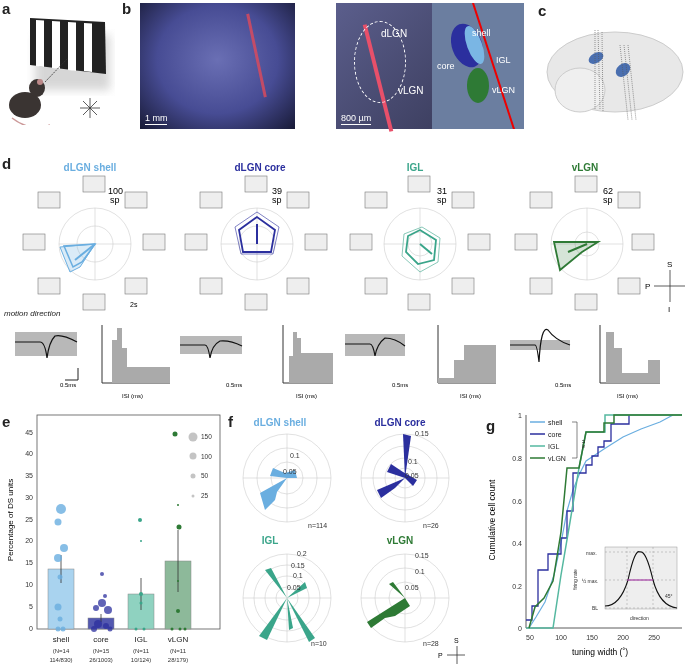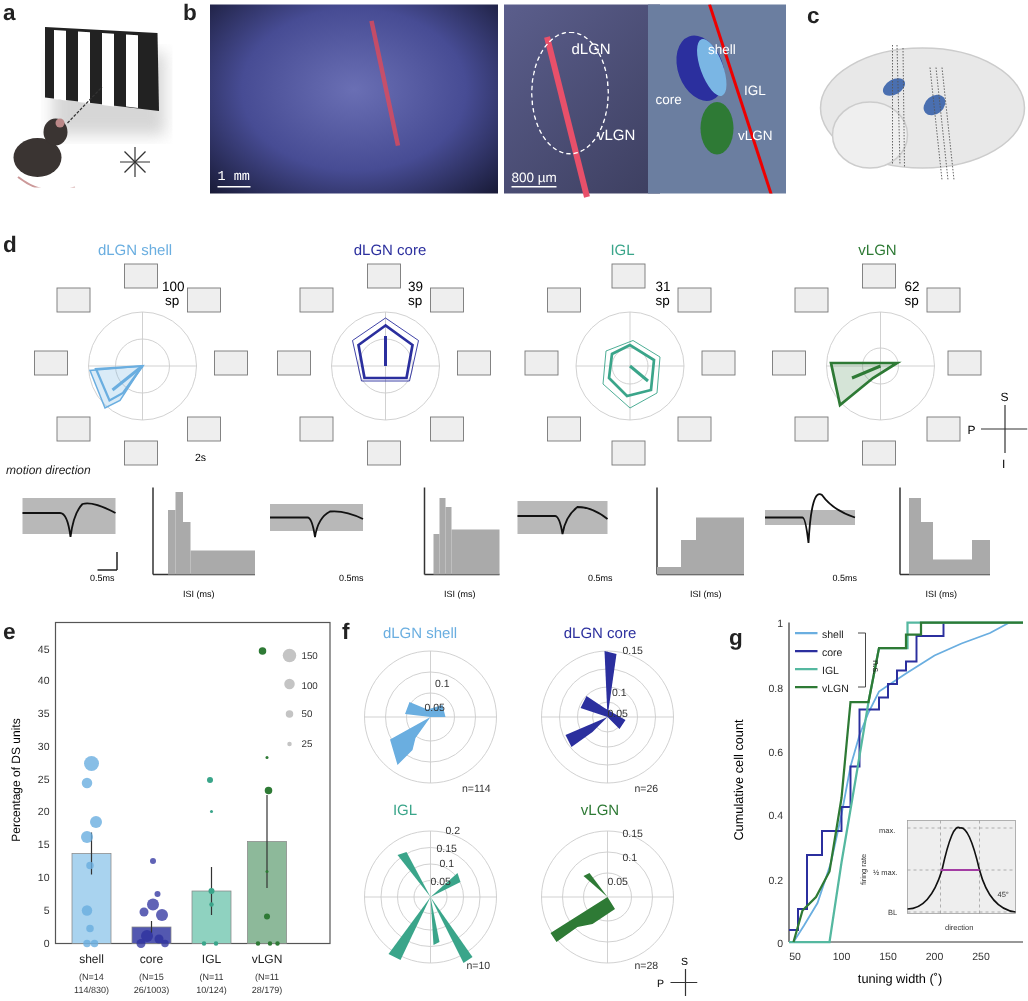--- a/index.html
+++ b/index.html
@@ -1,20 +1,20 @@
 <!DOCTYPE html>
 <html><head>
 <meta charset="utf-8">
 <style>
   html,body{margin:0;padding:0;background:#fff;}
   body{width:685px;height:667px;position:relative;overflow:hidden;font-family:"Liberation Sans",sans-serif;color:#222;}
   .abs{position:absolute;}
   .plabel{position:absolute;font-weight:bold;font-size:15px;font-family:"Liberation Sans",sans-serif;}
   svg text{font-family:"Liberation Sans",sans-serif;}
-  .panel-title{position:absolute;font-weight:normal;font-size:10px;text-align:center;}
+  .panel-title{position:absolute;font-weight:bold;font-size:10px;text-align:center;}
   .small{font-size:8px;}
 </style>
 </head>
 <body>
 
 <div class="plabel" style="left:2px;top:0px;">a</div>
 <svg class="abs" style="left:0;top:10px;" width="115" height="115">
   <defs>
     <filter id="sh">
         <feGaussianBlur stdDeviation="5"></feGaussianBlur>
@@ -35,21 +35,21 @@
   <path d="M12,108 Q30,122 50,115" stroke="#c99" stroke-width="1.4" fill="none"></path>
   <g stroke="#333" stroke-width="0.8">
     <line x1="80" y1="98" x2="100" y2="98"></line>
       <line x1="90" y1="88" x2="90" y2="108"></line>
     <line x1="83" y1="91" x2="97" y2="105"></line>
       <line x1="97" y1="91" x2="83" y2="105"></line>
   </g>
 </svg>
 
 <div class="plabel" style="left:122px;top:0px;">b</div>
-<div class="abs" style="left:140px;top:3px;width:192px;height:126px;background:radial-gradient(ellipse at 50% 45%,#6a6fb4 0%,#474c94 55%,#181a36 100%);font-family:Liberation Mono, monospace;">
+<div class="abs" style="left:140px;top:3px;width:155px;height:126px;background:radial-gradient(ellipse at 50% 45%,#6a6fb4 0%,#474c94 55%,#181a36 100%);">
   <div class="abs" style="left:115px;top:10px;width:3px;height:85px;background:#e04a5a;transform:rotate(-12deg);opacity:0.8;"></div>
   <div class="abs" style="left:5px;top:110px;color:#fff;font-size:9px;">1 mm</div>
   <div class="abs" style="left:5px;top:121px;width:22px;height:1px;background:#fff;"></div>
 </div>
 <div class="abs" style="left:336px;top:3px;width:104px;height:126px;background:linear-gradient(135deg,#5b5e8c 0%,#3d3f60 100%);">
   <div class="abs" style="left:40px;top:20px;width:4px;height:110px;background:#e8506a;transform:rotate(-14deg);"></div>
   <div class="abs" style="left:18px;top:18px;width:50px;height:80px;border:1px dashed #fff;border-radius:50%;"></div>
   <div class="abs" style="left:45px;top:25px;color:#fff;font-size:10px;">dLGN</div>
   <div class="abs" style="left:62px;top:82px;color:#fff;font-size:10px;">vLGN</div>
   <div class="abs" style="left:5px;top:110px;color:#fff;font-size:9px;">800 µm</div>

